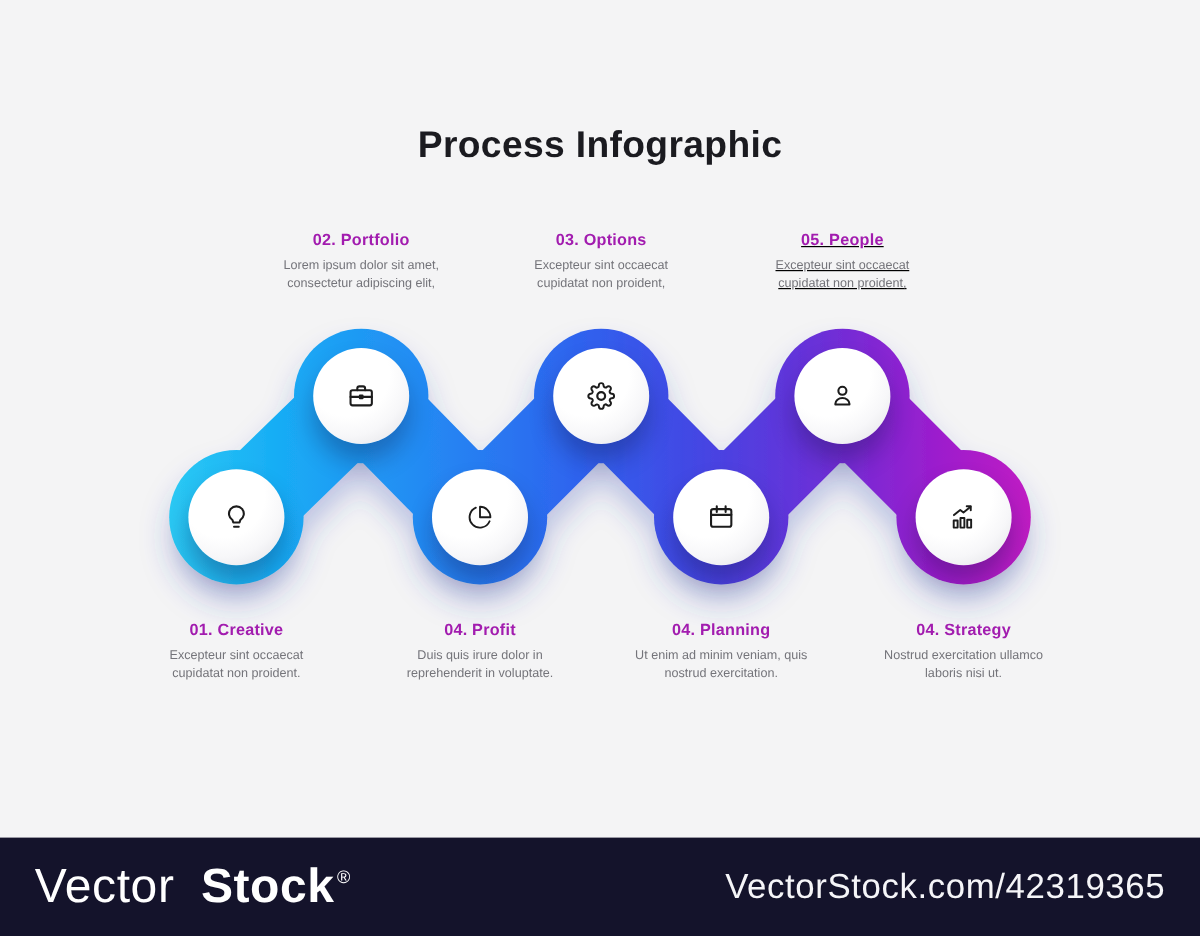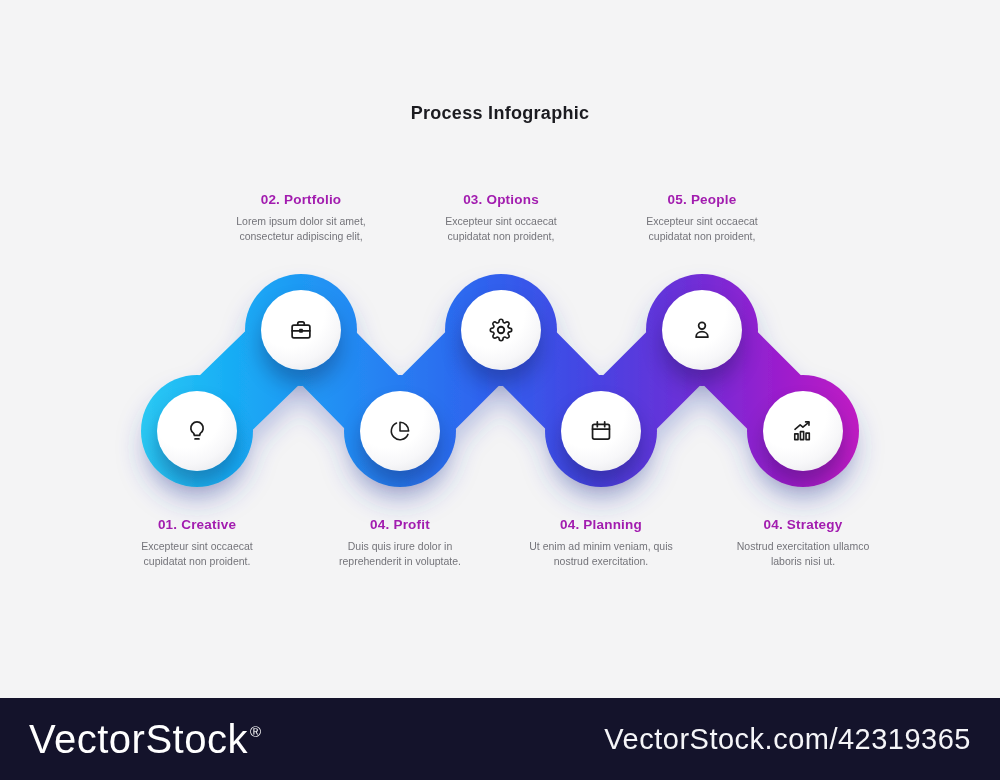--- a/index.html
+++ b/index.html
@@ -1,59 +1,59 @@
 <!DOCTYPE html>
 <html><head>
 <meta charset="utf-8">
 <style>
   html,body{margin:0;padding:0;}
   body{font-family:"Liberation Sans","DejaVu Sans",sans-serif;background:#e9e9ea;}
   .canvas{position:relative;width:1000px;height:780px;background:#f4f4f5;overflow:hidden;}
 
   .title{position:absolute;top:103px;left:0;width:1000px;text-align:center;margin:0;
-         font-size:18px;font-weight:700;letter-spacing:.3px;color:#1b1b20;}
+         font-size:31px;font-weight:700;letter-spacing:.3px;color:#1b1b20;}
 
   .blob{position:absolute;left:0;top:0;width:1000px;height:780px;}
 
   .node{position:absolute;width:80px;height:80px;border-radius:50%;
         background:radial-gradient(circle at 36% 28%, #ffffff 45%, #f7f7f9 66%, #e7e7eb 88%, #d7d7dd 100%);
         box-shadow:0 14px 20px rgba(12,14,60,.30);
         display:flex;align-items:center;justify-content:center;}
   .node svg{display:block;}
 
   .label{position:absolute;width:170px;transform:translateX(-50%);text-align:center;}
   .step-title{font-size:13.5px;font-weight:700;color:#a21caf;letter-spacing:.2px;}
   .step-desc{margin-top:7px;font-size:10.5px;line-height:1.45;color:#74747a;
              width:150px;margin-left:auto;margin-right:auto;}
 
   .footer{position:absolute;left:0;bottom:0;width:1000px;height:82px;background:#14132b;
           display:flex;align-items:center;justify-content:space-between;
           padding:0 29px;box-sizing:border-box;}
   .logo{color:#ffffff;font-size:40px;line-height:1;letter-spacing:.5px;white-space:nowrap;}
   .logo .lt{font-weight:400;text-align:right;}
-  .logo .bd{font-weight:400;}
+  .logo .bd{font-weight:700;margin-left:22px;}
   .logo sup{font-size:15px;font-weight:400;position:relative;top:-2px;margin-left:2px;}
   .wurl{color:#f5f5f8;font-size:29px;font-weight:400;letter-spacing:.5px;white-space:nowrap;}
 </style>
 </head>
 <body>
 
 <div class="canvas">
 
   <h1 class="title">Process Infographic</h1>
 
   <div class="label" style="left:301px;top:192px;">
     <div class="step-title">02. Portfolio</div>
     <div class="step-desc">Lorem ipsum dolor sit amet, consectetur adipiscing elit,</div>
   </div>
   <div class="label" style="left:501px;top:192px;">
     <div class="step-title">03. Options</div>
     <div class="step-desc">Excepteur sint occaecat cupidatat non proident,</div>
   </div>
-  <div class="label" style="left:702px;top:192px;">
+  <div class="label" style="left:702px;top:192px;text-decoration:underline;">
     <div class="step-title">05. People</div>
     <div class="step-desc">Excepteur sint occaecat cupidatat non proident,</div>
   </div>
 
   <svg class="blob" viewBox="0 0 1000 780" aria-hidden="true">
     <defs>
       <linearGradient id="g" gradientUnits="userSpaceOnUse" x1="141" y1="380" x2="859" y2="380">
         <stop offset="0" stop-color="#2bc9f4"></stop>
         <stop offset="0.12" stop-color="#18aef5"></stop>
         <stop offset="0.30" stop-color="#2489f3"></stop>

